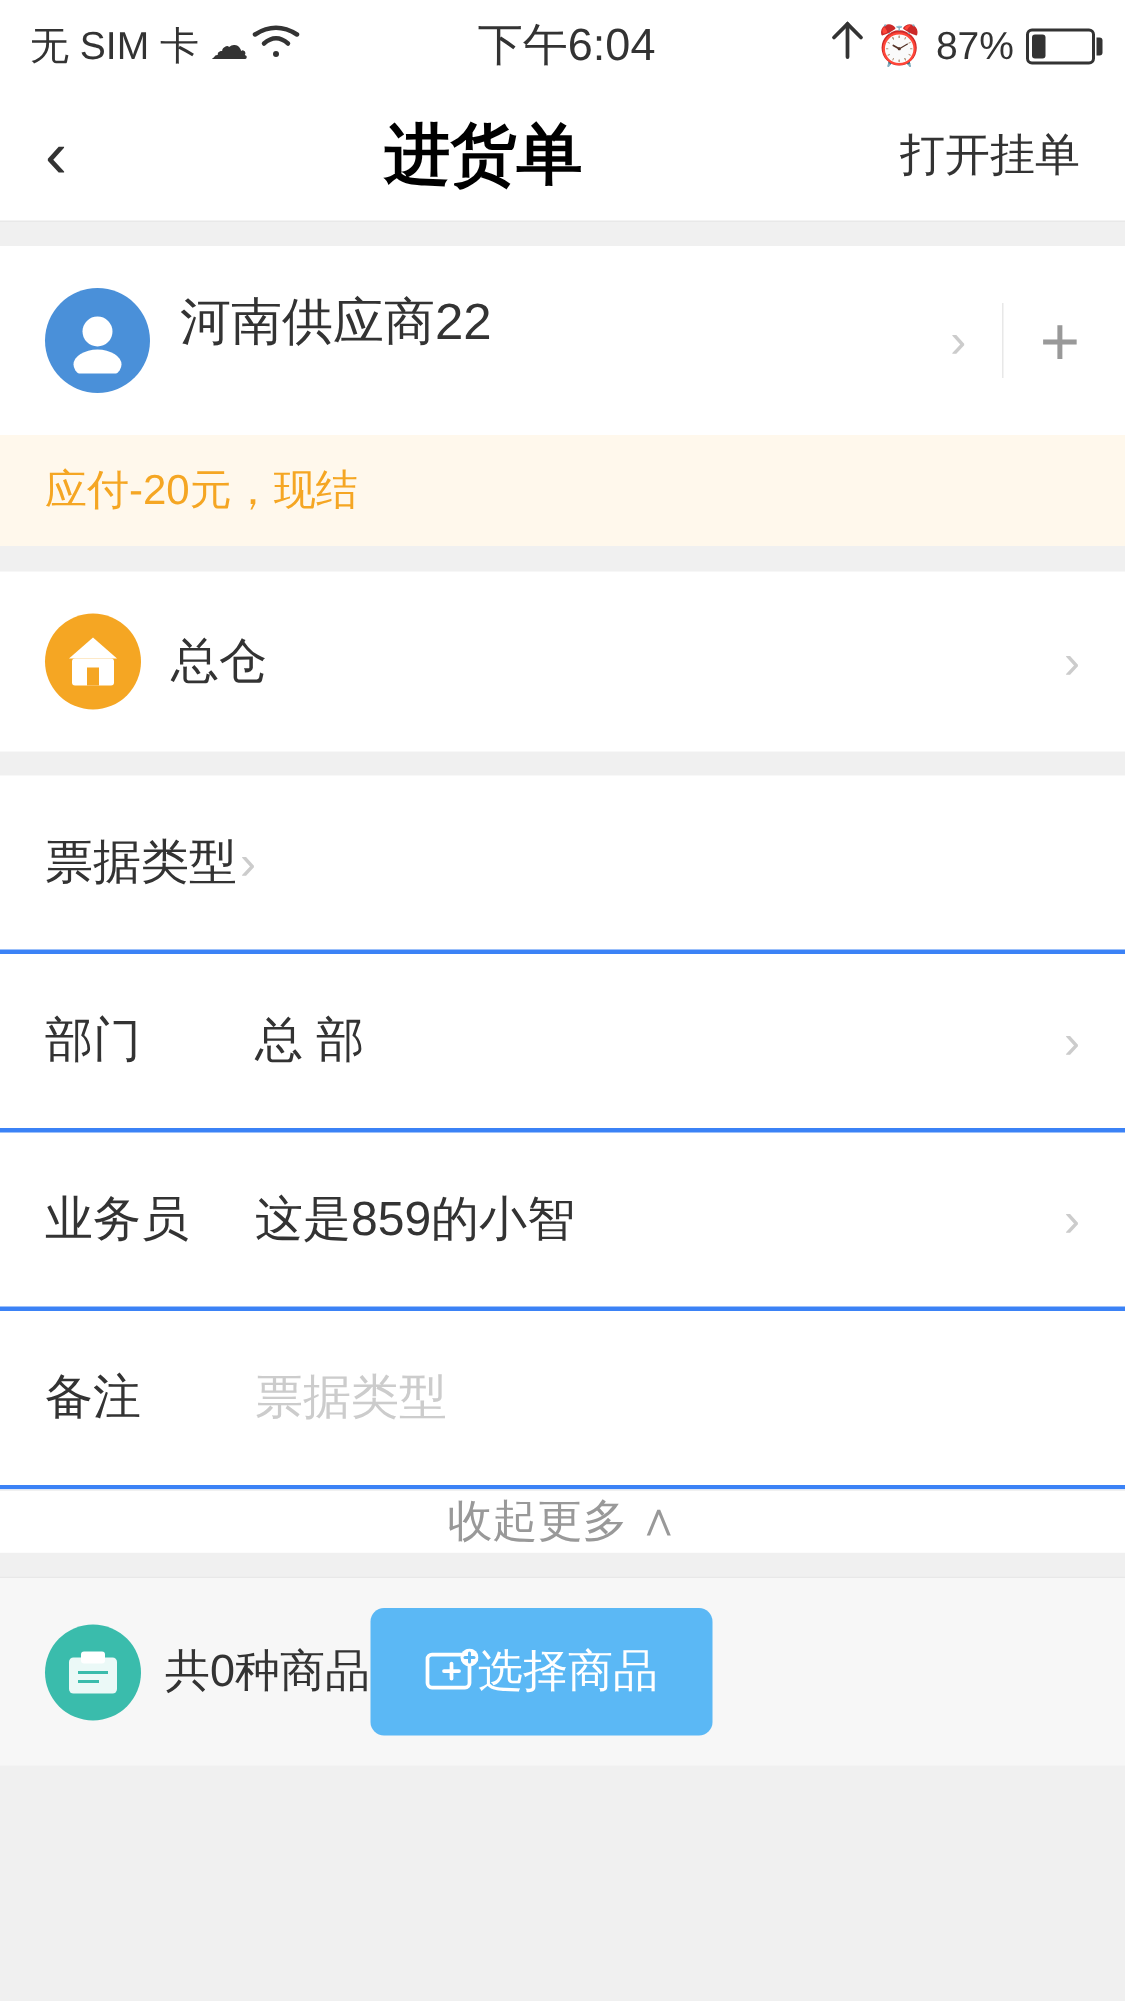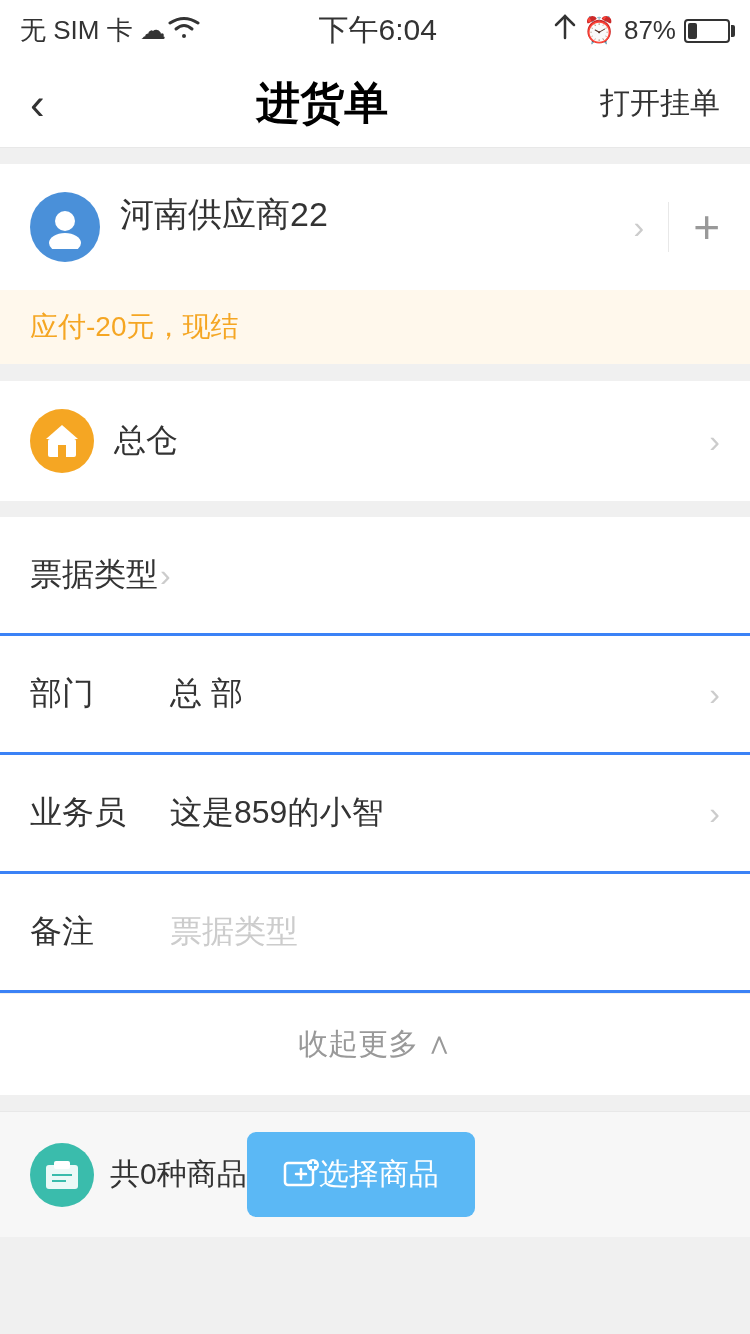--- a/index.html
+++ b/index.html
@@ -214,21 +214,20 @@
       color: #ccc;
       margin-left: 10px;
     }
 
     
     .collapse-btn {
       background: #fff;
       display: flex;
       align-items: flex-start;
       justify-content: center;
-      padding: 30px;
       border-top: 1px solid #f0f0f0;
       font-size: 30px;
       color: #999;
       gap: 8px;
     }
 
     
     .bottom-bar {
       background: #f7f7f7;
       padding: 20px 30px;

